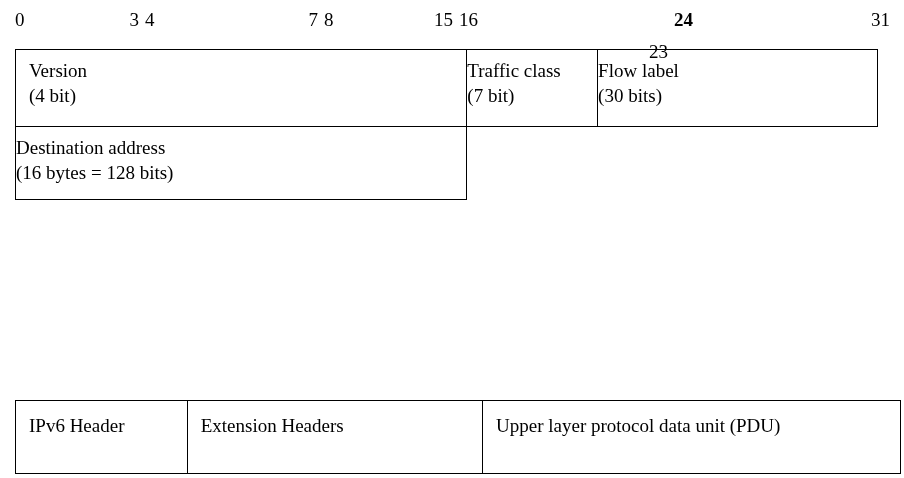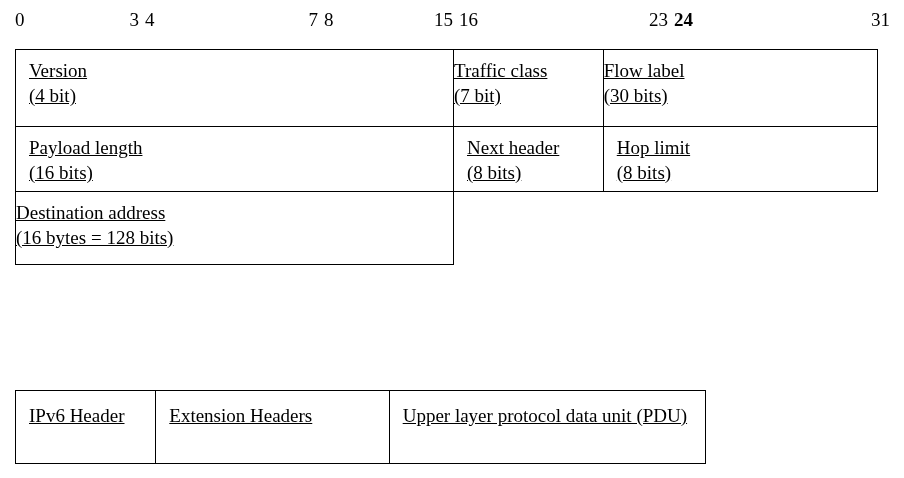--- a/index.html
+++ b/index.html
@@ -44,40 +44,39 @@
   }
   #ipv6-header-table td {
     border: 1.6px solid #000000;
     padding: 0;
     vertical-align: top;
   }
   .cell-inner {
     padding: 8px 0 0 0;
     font-size: 19px;
     line-height: 25px;
-    text-decoration: underline;
   }
   .cell-inner .l1,
   .cell-inner .l2 { display: block; white-space: nowrap; }
 
   .pad-left .cell-inner { padding-left: 13px; text-align: left; }
   .center   .cell-inner { text-align: left; }
 
   
   .row-1 td { height: 76px; }
   .row-2 td { height: 64px; }
   .row-3 td { height: 76px; }
   .row-4 td { height: 72px; }
 
   
   #pdu-bar {
     position: absolute;
     left: 15px;
-    top: 390px;
-    width: 691px;
+    top: 400px;
+    width: 886px;
     border-collapse: collapse;
   }
   #pdu-bar td {
     border: 1.6px solid #000000;
     padding: 0;
     height: 72px;
     vertical-align: top;
   }
   #pdu-bar .cell-inner {
     padding: 12px 0 0 13px;
@@ -90,21 +89,21 @@
 <body>
 
 <div id="bit-ruler">
     <span class="ruler-tick align-left" style="left: 15px;">0</span>
     <span class="ruler-tick align-right" style="right: 765px;">3</span>
     <span class="ruler-tick align-left" style="left: 145px;">4</span>
     <span class="ruler-tick align-right" style="right: 586px;">7</span>
     <span class="ruler-tick align-left" style="left: 324px;">8</span>
     <span class="ruler-tick align-right" style="right: 451px;">15</span>
     <span class="ruler-tick align-left" style="left: 459px;">16</span>
-    <span class="ruler-tick align-right" style="right: 236px;">23</span>
+    <span class="ruler-tick align-right" style="right: 236px; margin-top: 32px;">23</span>
     <span class="ruler-tick align-left" style="left: 674px; font-weight: bold;">24</span>
     <span class="ruler-tick align-right" style="right: 14px;">31</span>
   </div>
 
 <table id="ipv6-header-table">
   <tbody>
       <tr class="row-1">
         <td class="pad-left" style="width: 124px;">
           <div class="cell-inner">
             <span class="l1">Version</span>
@@ -114,40 +113,20 @@
         <td class="center" style="width: 181px;">
           <div class="cell-inner">
             <span class="l1">Traffic class</span>
             <span class="l2">(7 bit)</span>
           </div>
         </td>
         <td class="center" style="width: 558px;">
           <div class="cell-inner">
             <span class="l1">Flow label</span>
             <span class="l2">(30 bits)</span>
-          </div>
-        </td>
-      </tr>
-      <tr class="row-2">
-        <td class="pad-left" style="width: 440px;">
-          <div class="cell-inner">
-            <span class="l1">Payload length</span>
-            <span class="l2">(16 bits)</span>
-          </div>
-        </td>
-        <td class="pad-left" style="width: 215px;">
-          <div class="cell-inner">
-            <span class="l1">Next header</span>
-            <span class="l2">(8 bits)</span>
-          </div>
-        </td>
-        <td class="pad-left" style="width: 208px;">
-          <div class="cell-inner">
-            <span class="l1">Hop limit</span>
-            <span class="l2">(8 bits)</span>
           </div>
         </td>
       </tr>
       <tr class="row-4">
         <td class="center" style="width: 863px; margin-top: 37px;">
           <div class="cell-inner">
             <span class="l1">Destination address</span>
             <span class="l2">(16 bytes = 128 bits)</span>
           </div>
         </td>

